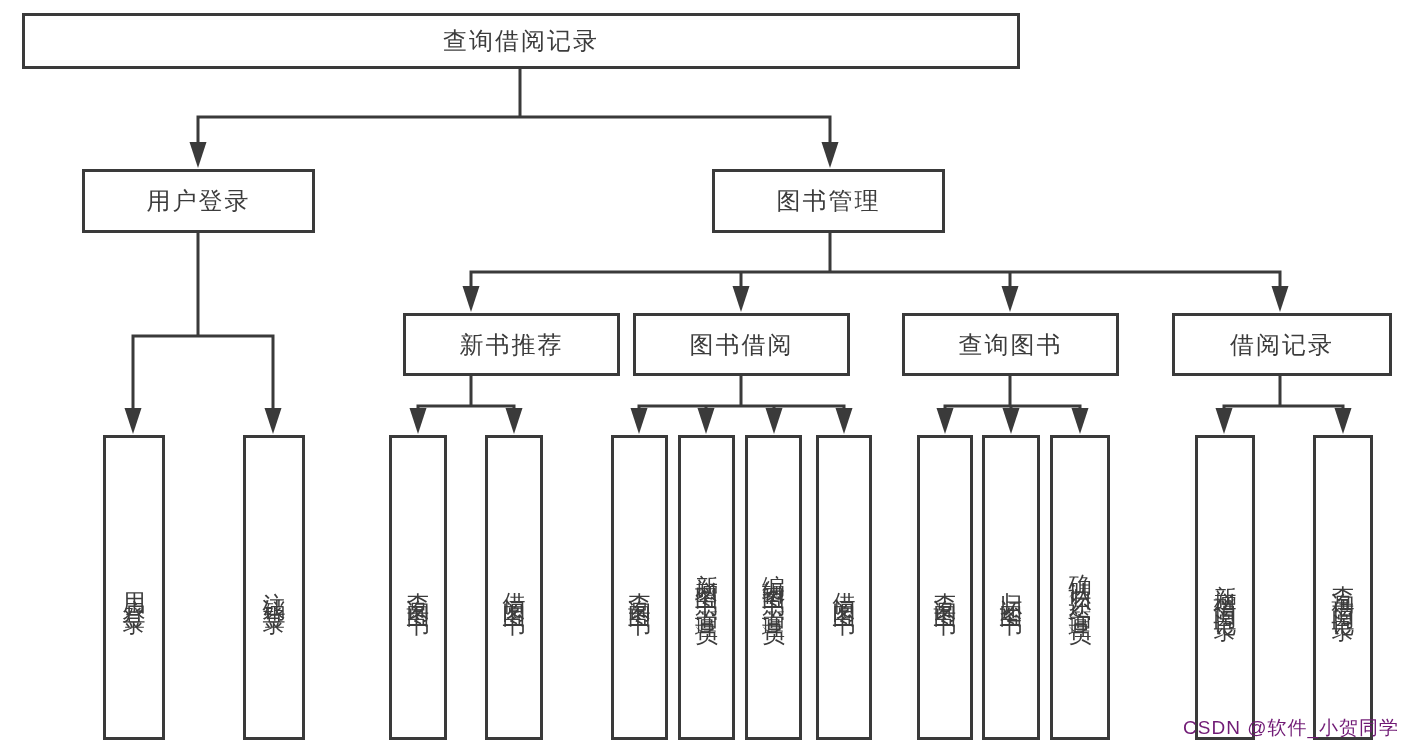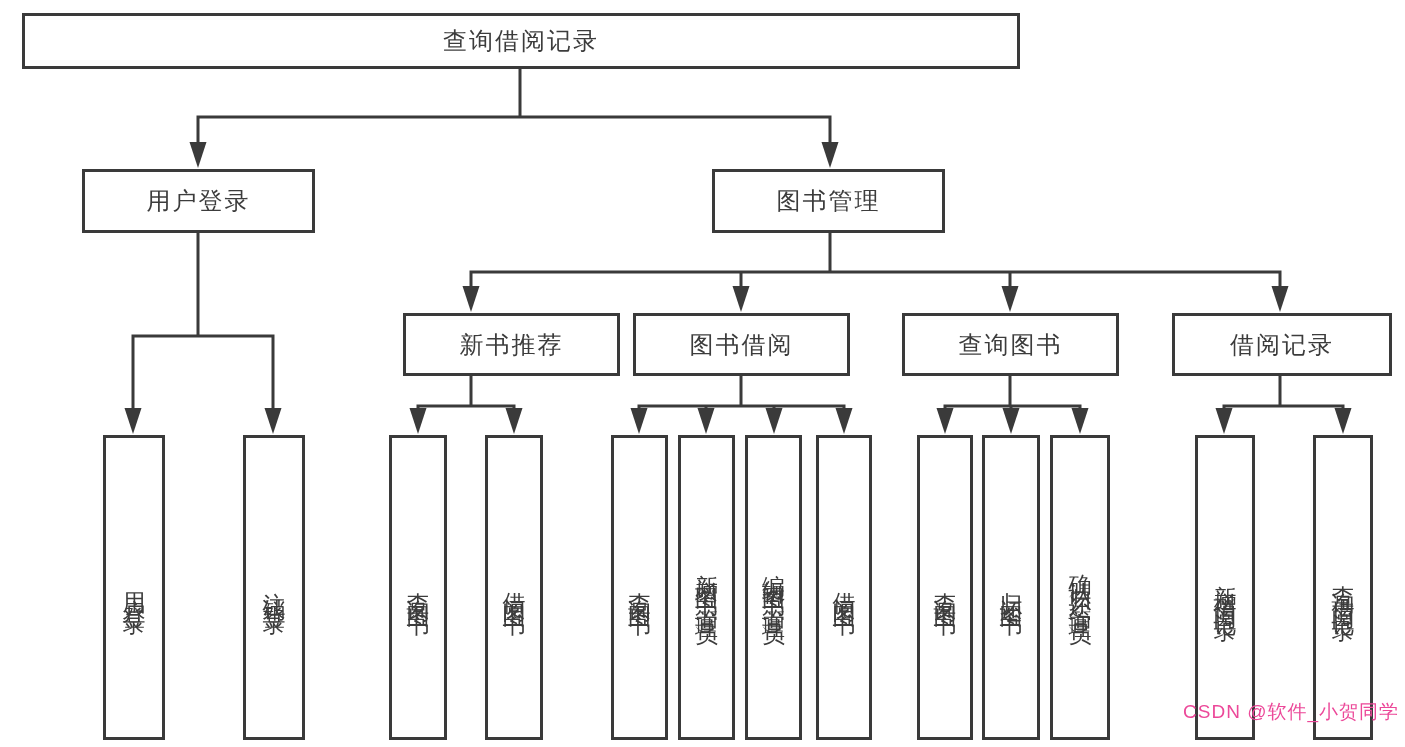--- a/index.html
+++ b/index.html
@@ -49,22 +49,22 @@
   }
   .leaf span {
     writing-mode: vertical-rl;
     text-orientation: mixed;
     letter-spacing: 7px;
     line-height: 1;
   }
   .watermark {
     position: absolute;
     right: 6px;
-    bottom: 22px;
-    color: #ec4899;
+    bottom: 6px;
+    color: #701a75;
     font-size: 19px;
     letter-spacing: 1px;
   }
 </style>
 </head>
 <body>
 
 <div class="canvas">
 
   <svg class="connectors" viewBox="0 0 1405 747" xmlns="http://www.w3.org/2000/svg">

